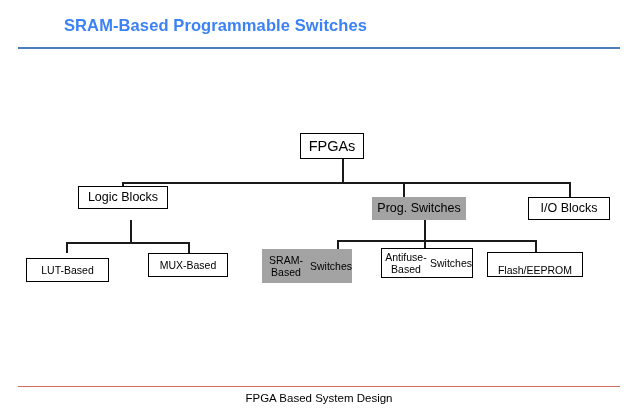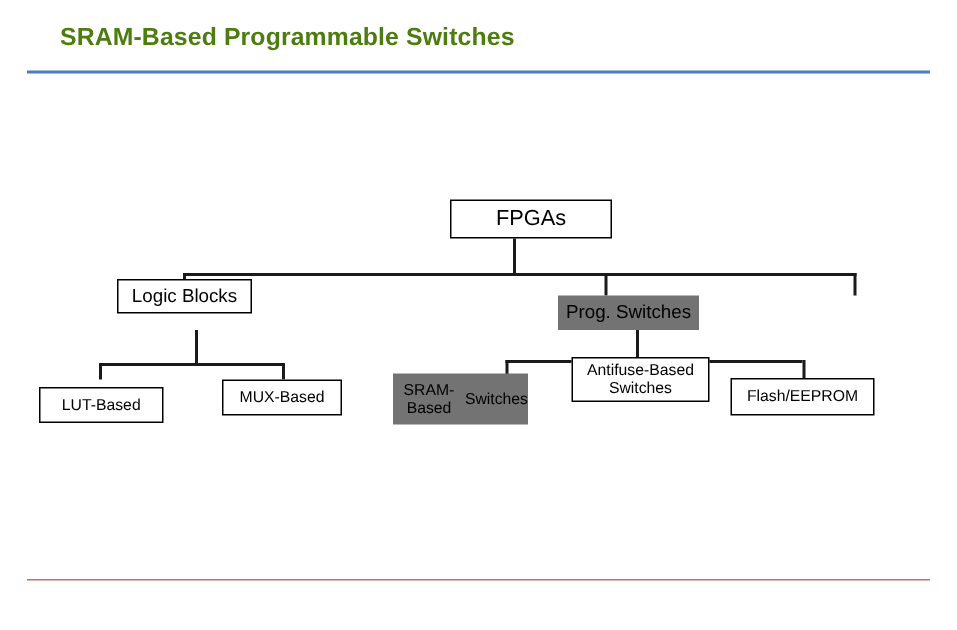--- a/index.html
+++ b/index.html
@@ -18,26 +18,26 @@
   #slide {
     position: absolute;
     left: 0; top: 0;
     width: 638px; height: 420px;
     background: #ffffff;
   }
 
   
   #slide-title {
     position: absolute;
-    left: 40px;
+    left: 64px;
     top: 16px;
     font-size: 16.5px;
     font-weight: bold;
     letter-spacing: 0.1px;
-    color: #4d7c0f;
+    color: #3b82f6;
     white-space: nowrap;
   }
   #title-rule {
     position: absolute;
     left: 18px;
     top: 47px;
     width: 602px;
     height: 2px;
     background: #4a7ebc;
   }
@@ -56,21 +56,21 @@
     justify-content: center;
     text-align: center;
     line-height: 1.15;
     color: #000000;
     background: #ffffff;
   }
   .node.boxed {
     border: 1.6px solid #000000;
   }
   .node.filled {
-    background: #737373;
+    background: #a3a3a3;
     border: none;
   }
   .node .label { display: block; }
 
   
   .vline {
     position: absolute;
     width: 1.5px;
     background: #1a1a1a;
   }
@@ -102,40 +102,43 @@
 </head>
 <body>
 
 <div id="slide">
 
   <div id="slide-title">SRAM-Based Programmable Switches</div>
   <div id="title-rule"></div>
 
   <div id="diagram">
 
-    <div class="node boxed" style="left:300px; top:133px; width:108px; height:26px; font-size:14.5px;">
+    <div class="node boxed" style="left:300px; top:133px; width:64px; height:26px; font-size:14.5px;">
       <span class="label">FPGAs</span>
     </div>
 
     <div class="vline" style="left:342px; top:159px; height:23px;"></div>
 
     <div class="hline" style="left:122px; top:182px; width:449px;"></div>
 
     <div class="vline" style="left:122px; top:182px; height:15px;"></div>
     <div class="vline" style="left:403px; top:182px; height:15px;"></div>
     <div class="vline" style="left:569px; top:182px; height:15px;"></div>
 
     <div class="node boxed" style="left:78px; top:186px; width:90px; height:23px; font-size:12.5px;">
       <span class="label">Logic Blocks</span>
     </div>
 
     <div class="node filled" style="left:372px; top:197px; width:94px; height:23px; font-size:12.5px;">
       <span class="label">Prog. Switches</span>
     </div>
 
+    <div class="node boxed" style="left:528px; top:197px; width:82px; height:23px; font-size:12.5px;">
+      <span class="label">I/O Blocks</span>
+    </div>
 
     <div class="vline" style="left:130px; top:220px; height:22px;"></div>
     <div class="hline" style="left:66px; top:242px; width:123px;"></div>
     <div class="vline" style="left:66px; top:242px; height:11px;"></div>
     <div class="vline" style="left:188px; top:242px; height:11px;"></div>
 
     <div class="node boxed" style="left:26px; top:258px; width:83px; height:24px; font-size:10.5px;">
       <span class="label">LUT-Based</span>
     </div>
 
@@ -147,26 +150,27 @@
     <div class="hline" style="left:337px; top:240px; width:198px;"></div>
     <div class="vline" style="left:337px; top:240px; height:12px;"></div>
     <div class="vline" style="left:424px; top:240px; height:11px;"></div>
     <div class="vline" style="left:535px; top:240px; height:12px;"></div>
 
     <div class="node filled" style="left:262px; top:249px; width:90px; height:34px; font-size:10.5px; flex-direction:row;">
       <span class="label">SRAM-Based</span>
       <span class="label">Switches</span>
     </div>
 
-    <div class="node boxed" style="left:381px; top:238px; width:92px; height:30px; font-size:10.5px; flex-direction:column;">
+    <div class="node boxed" style="left:381px; top:248px; width:92px; height:30px; font-size:10.5px; flex-direction:row;">
       <span class="label">Antifuse-Based</span>
       <span class="label">Switches</span>
     </div>
 
-    <div class="node boxed" style="left:487px; top:252px; width:96px; height:25px; font-size:10.5px;">
+    <div class="node boxed" style="left:487px; top:252px; width:96px; height:25px; font-size:10.5px;align-items:flex-end;">
       <span class="label">Flash/EEPROM</span>
     </div>
 
   </div>
 
   <div id="footer-rule"></div>
+  <div id="footer-text">FPGA Based System Design</div>
 
 </div>
 
 </body></html>

